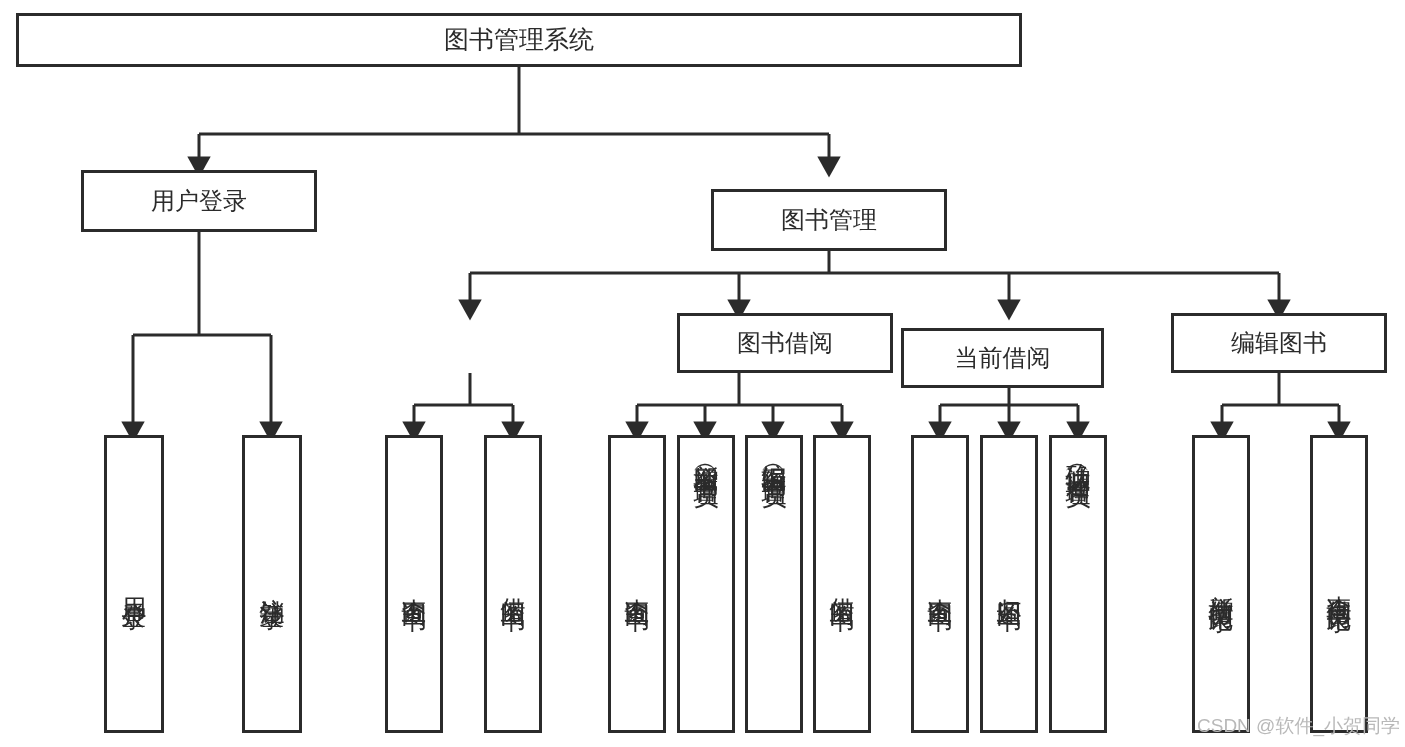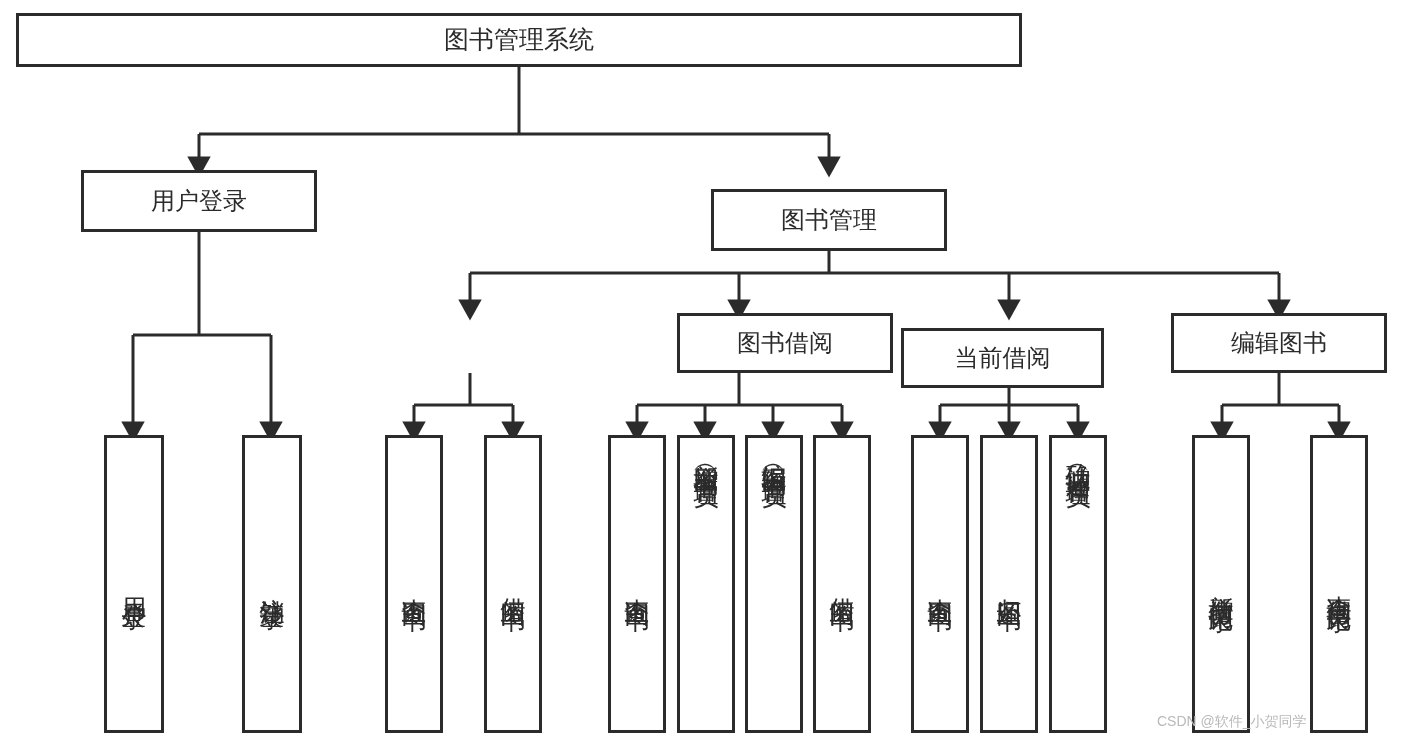--- a/index.html
+++ b/index.html
@@ -56,23 +56,23 @@
     font-size: 25px;
     letter-spacing: 3px;
     line-height: 1;
   }
   .node.leaf.centered {
     align-items: center;
     padding-top: 0;
   }
   #watermark {
     position: absolute;
-    left: 1157px;
+    left: 1197px;
     top: 713px;
-    font-size: 14px;
+    font-size: 19px;
     color: #b9b9b9;
     white-space: nowrap;
     z-index: 5;
   }
 </style>
 </head>
 <body>
 
 <div id="canvas">
 

